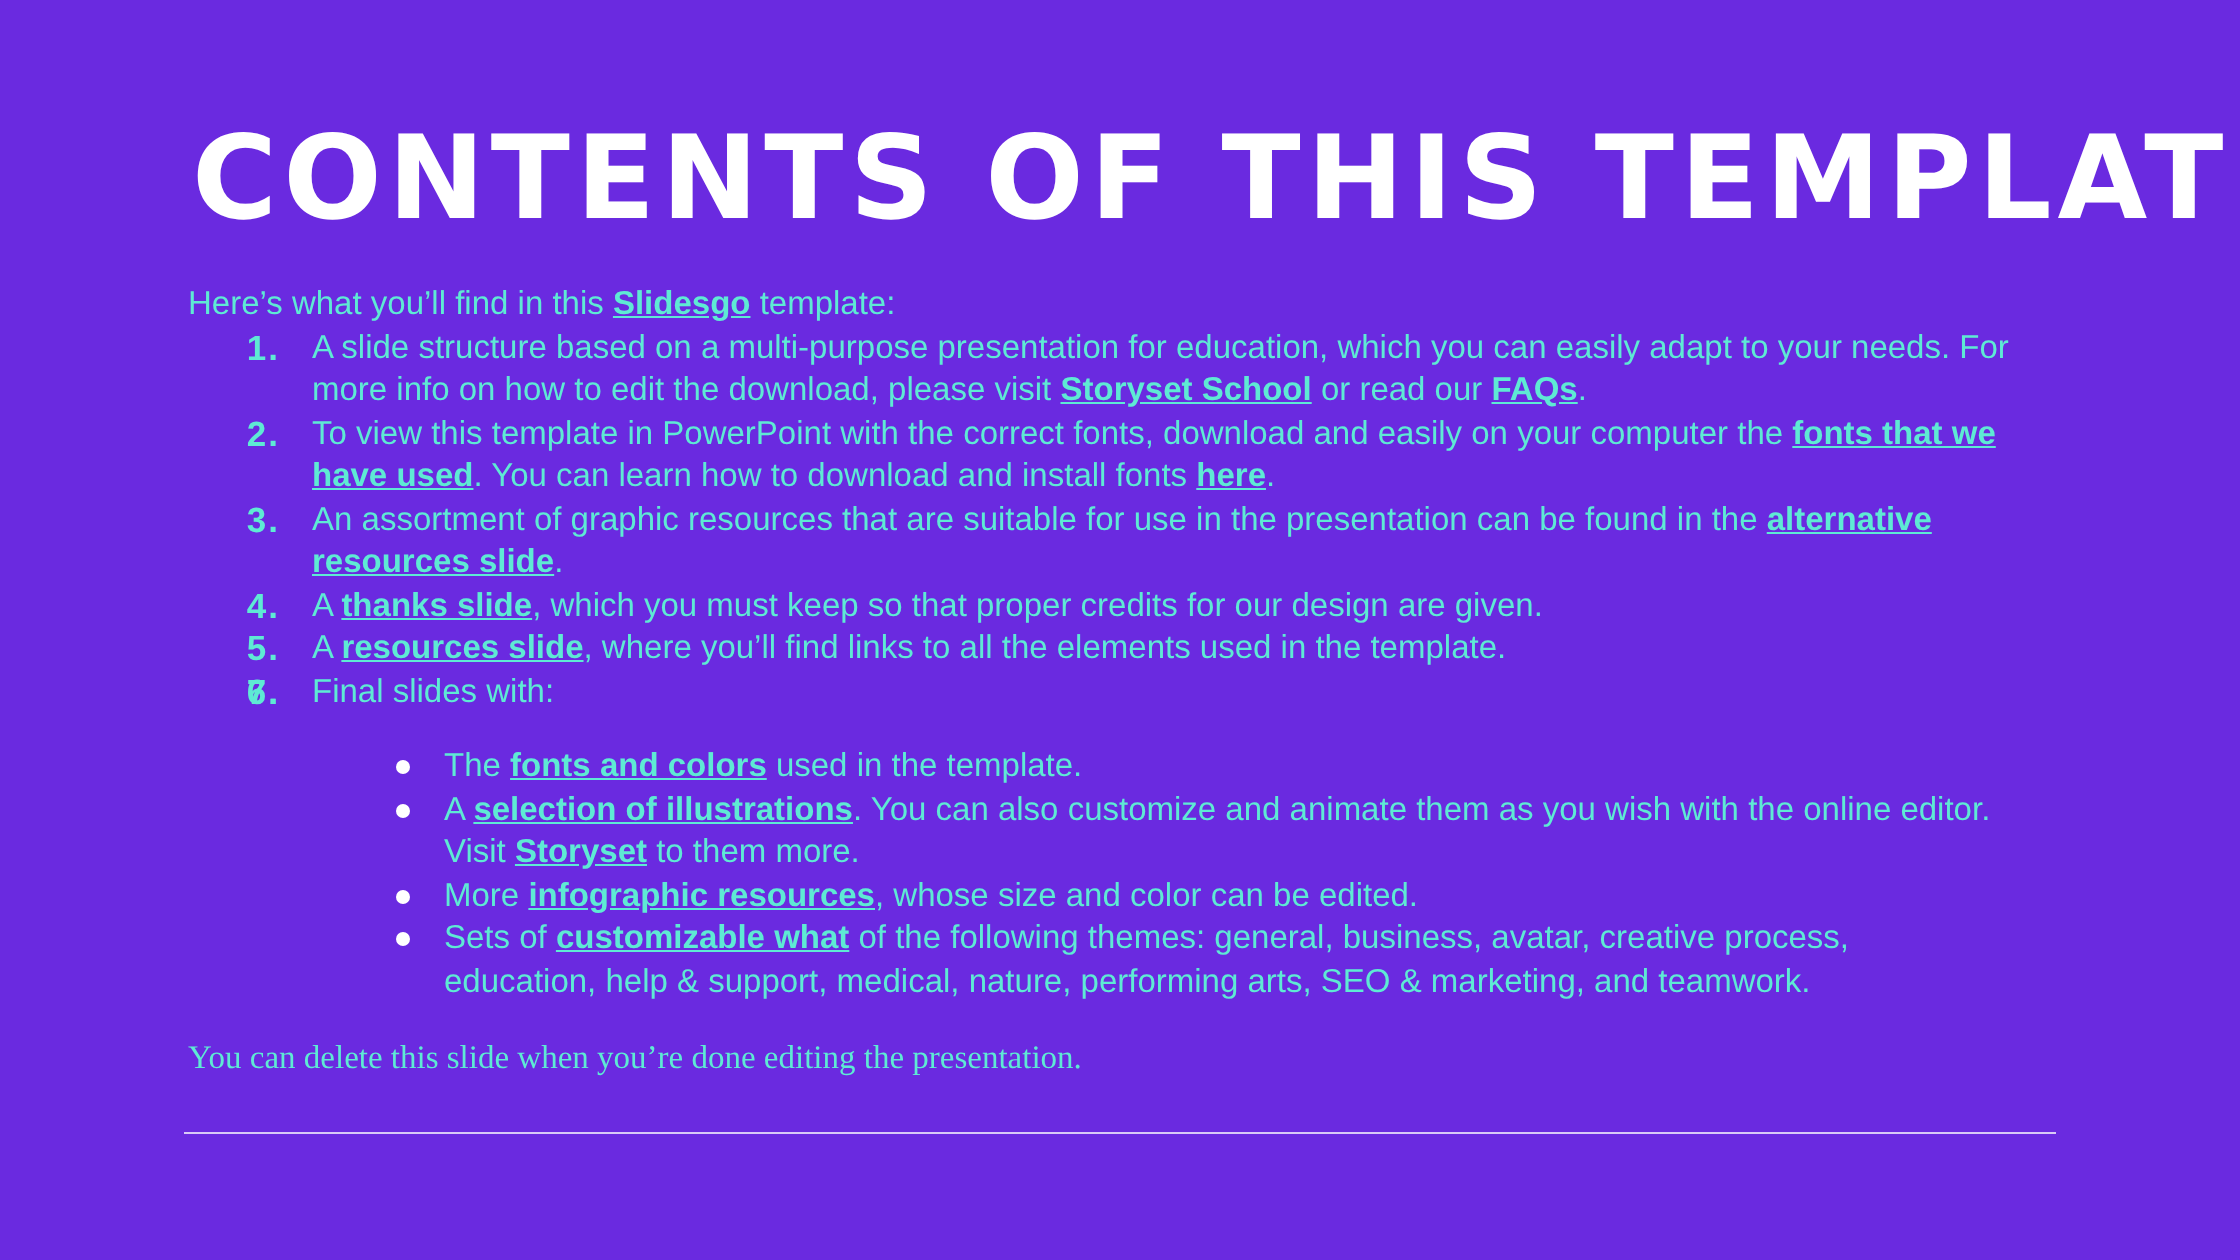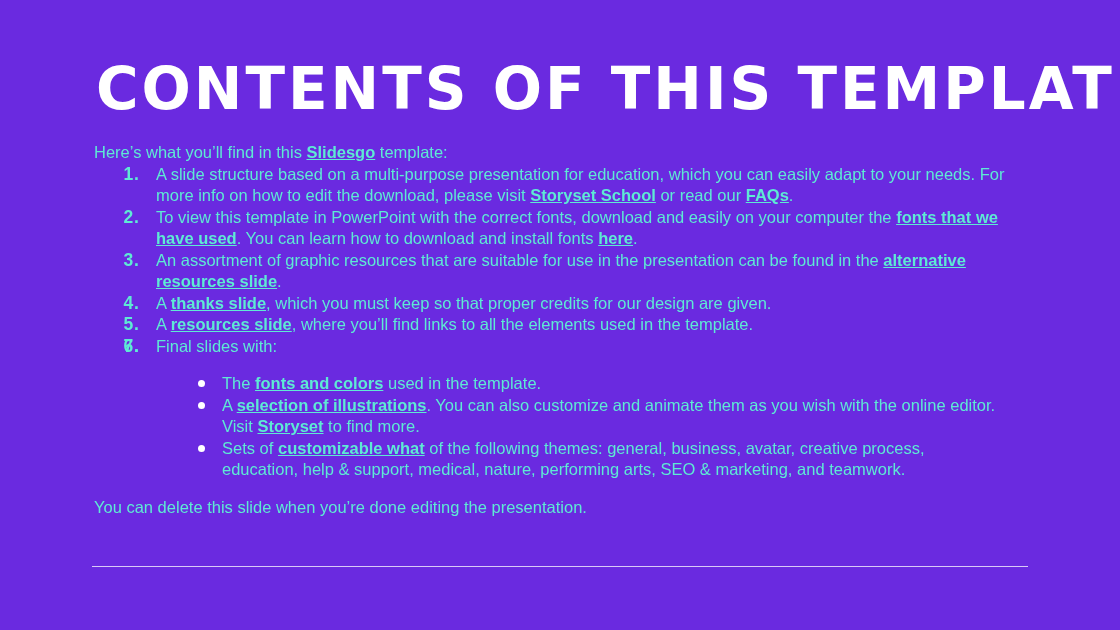--- a/index.html
+++ b/index.html
@@ -41,20 +41,21 @@
     color: #5eead4;
     font-size: 16.5px;
     line-height: 21.5px;
   }
   .intro, .outro {
     margin: 0;
     padding: 0;
   }
   .outro {
     margin-top: 3px;
+    font-family: Liberation Serif, serif;
   }
   .ol {
     list-style: none;
     margin: 0;
     padding: 0;
   }
   .ol > li {
     position: relative;
     padding-left: 62px;
     margin: 0 0 0 0;
@@ -122,21 +123,22 @@
 
     <ol class="ol" id="items-list">
         <li><span class="num">1.</span><span><span>A slide structure based on a multi-purpose presentation for education, which you can easily adapt to your needs. For more info on how to edit the download, please visit </span><span class="link">Storyset School</span><span> or read our </span><span class="link">FAQs</span><span>.</span></span></li>
         <li><span class="num">2.</span><span><span>To view this template in PowerPoint with the correct fonts, download and easily on your computer the </span><span class="link">fonts that we have used</span><span>. You can learn how to download and install fonts </span><span class="b u">here</span><span>.</span></span></li>
         <li><span class="num">3.</span><span><span>An assortment of graphic resources that are suitable for use in the presentation can be found in the </span><span class="link">alternative resources slide</span><span>.</span></span></li>
         <li><span class="num">4.</span><span><span>A </span><span class="link">thanks slide</span><span>, which you must keep so that proper credits for our design are given.</span></span></li>
         <li><span class="num">5.</span><span><span>A </span><span class="link">resources slide</span><span>, where you’ll find links to all the elements used in the template.</span></span></li>
         <li><span class="num">6.</span></li>
         <li><span class="num">7.</span><span><span>Final slides with:</span></span><ul class="ul">
             <li><span class="bullet"></span><span><span>The </span><span class="link">fonts and colors</span><span> used in the template.</span></span></li>
-            <li><span class="bullet"></span><span><span>A </span><span class="link">selection of illustrations</span><span>. You can also customize and animate them as you wish with the online editor. Visit </span><span class="link">Storyset</span><span> to find more.</span></span></li>
+            <li><span class="bullet"></span><span><span>A </span><span class="link">selection of illustrations</span><span>. You can also customize and animate them as you wish with the online editor. Visit </span><span class="link">Storyset</span><span> to them more.</span></span></li>
+            <li><span class="bullet"></span><span><span>More </span><span class="link">infographic resources</span><span>, whose size and color can be edited.</span></span></li>
             <li><span class="bullet"></span><span><span>Sets of </span><span class="link">customizable what</span><span> of the following themes: general, business, avatar, creative process, education, help &amp; support, medical, nature, performing arts, SEO &amp; marketing, and teamwork.</span></span></li>
           </ul></li>
       </ol>
 
     <p class="outro">You can delete this slide when you’re done editing the presentation.</p>
 
   </div>
 
   <div class="divider"></div>
 

